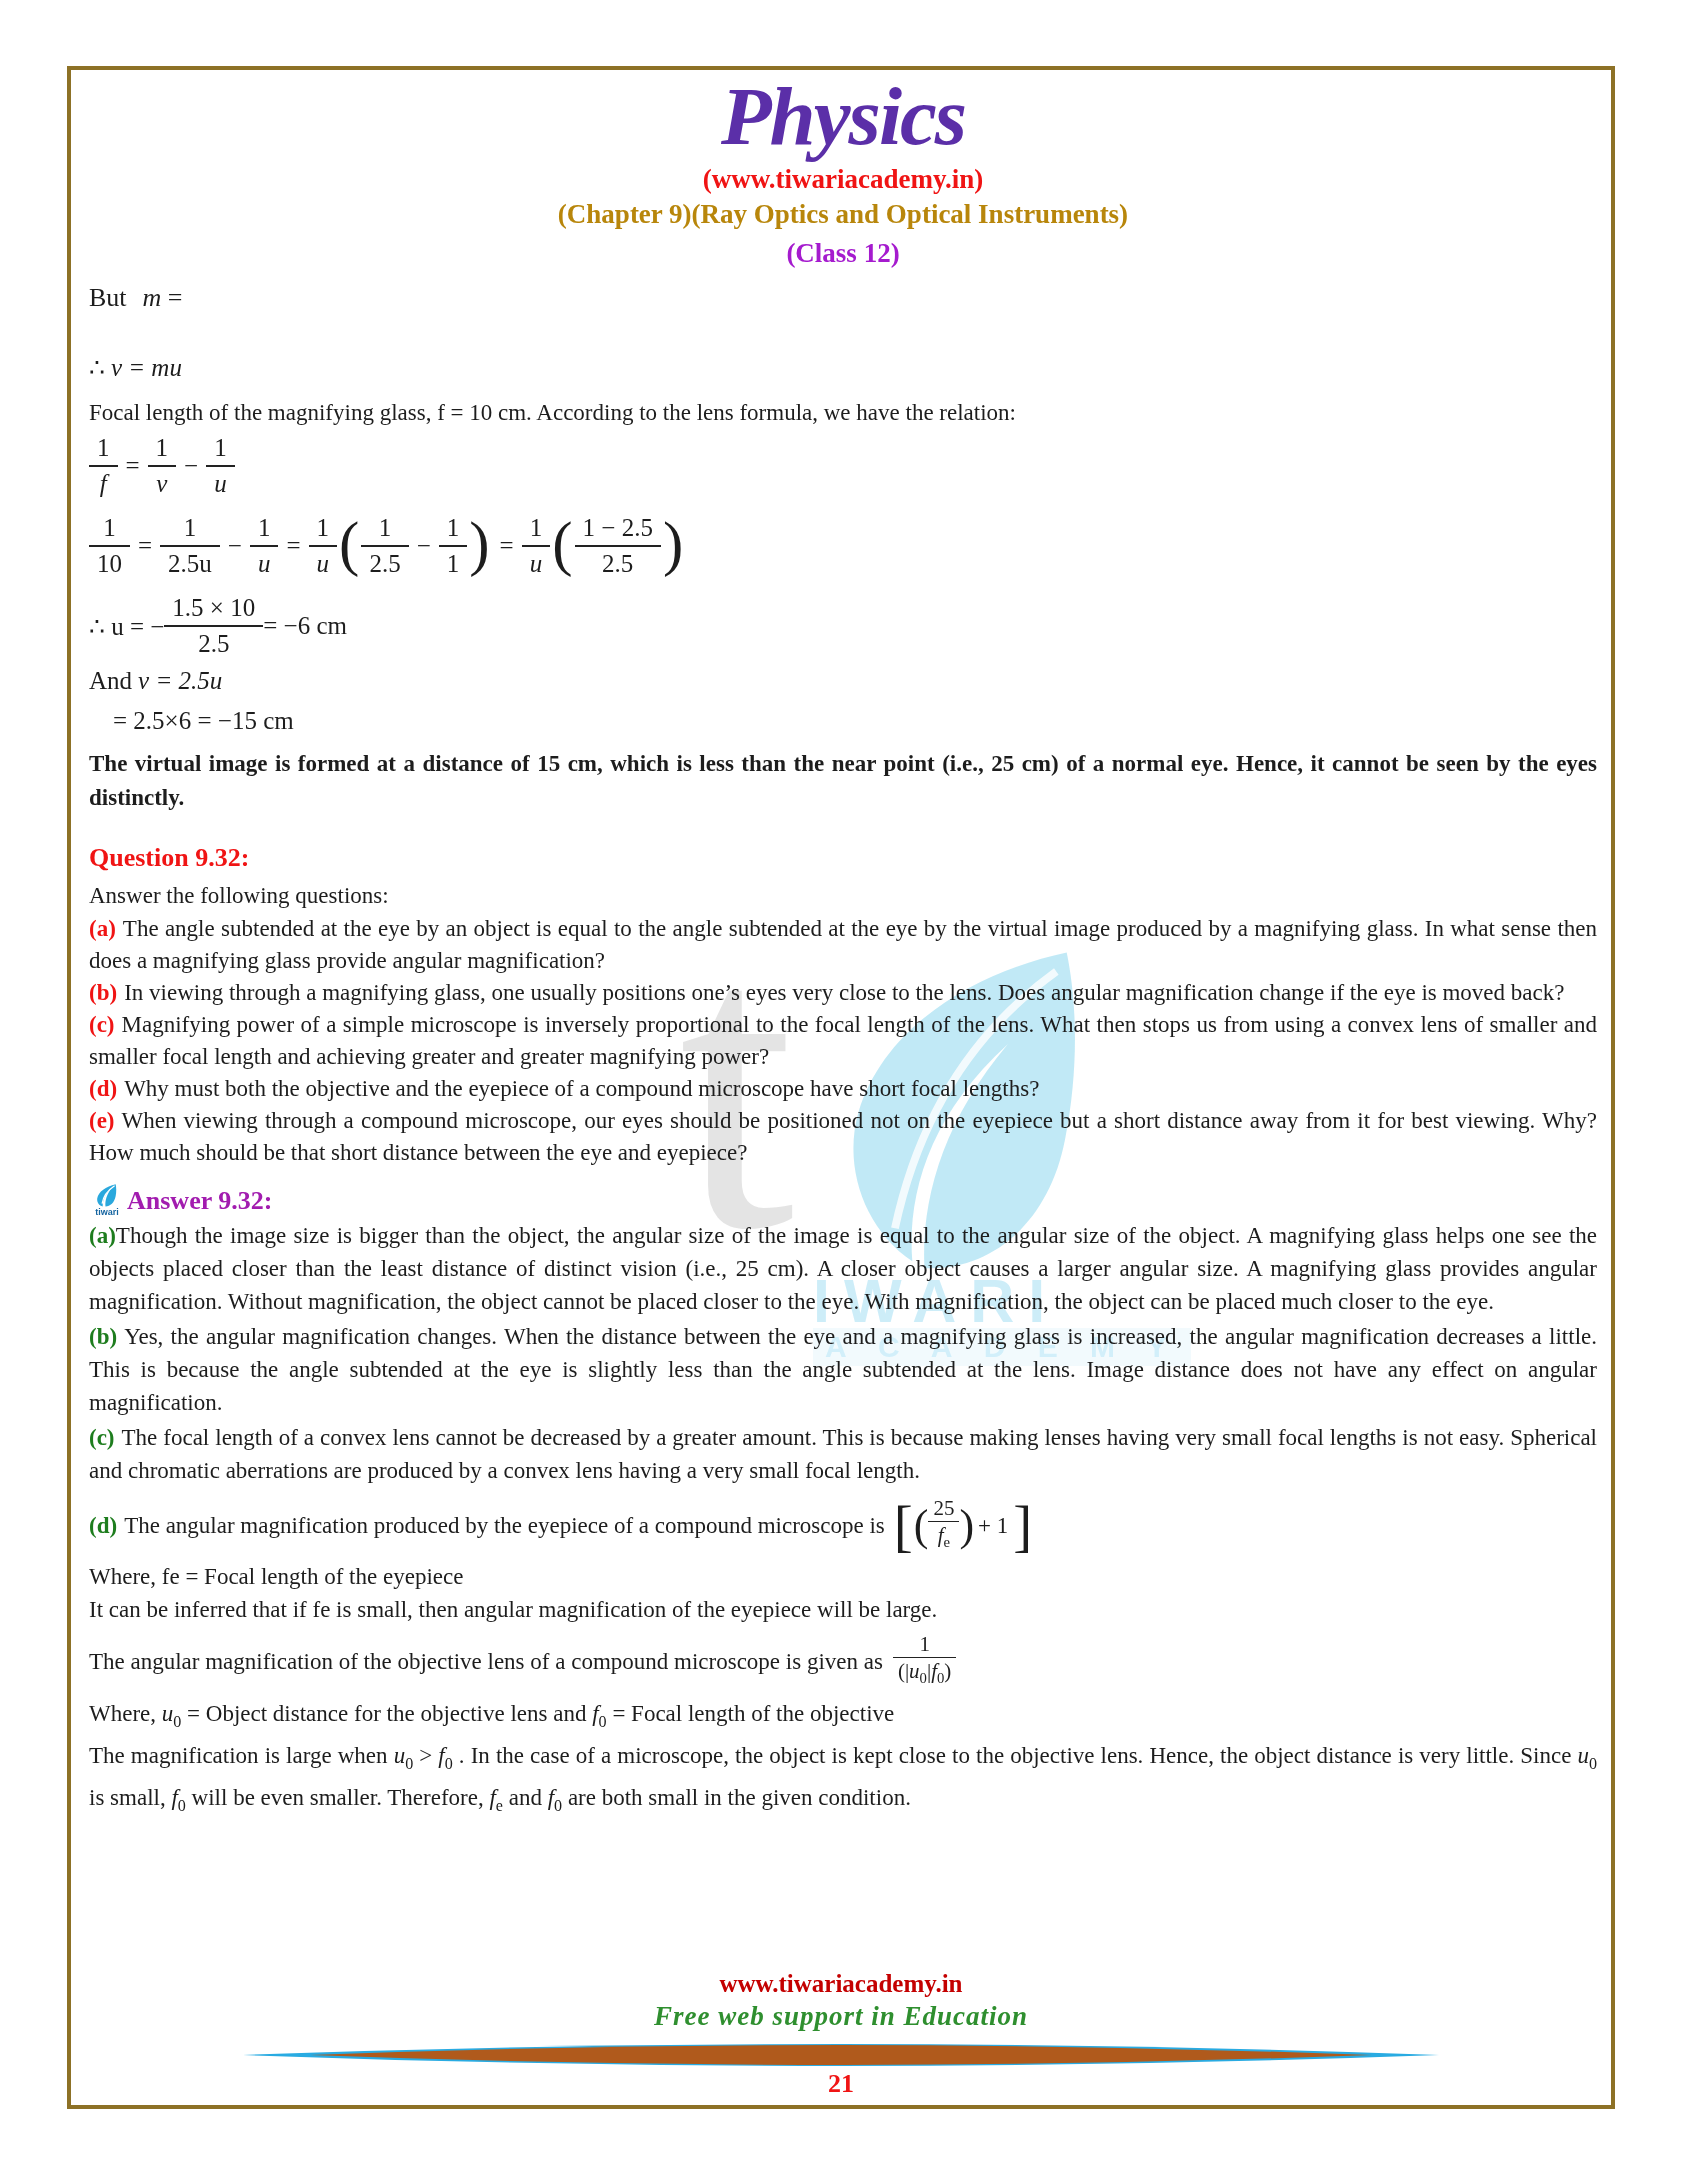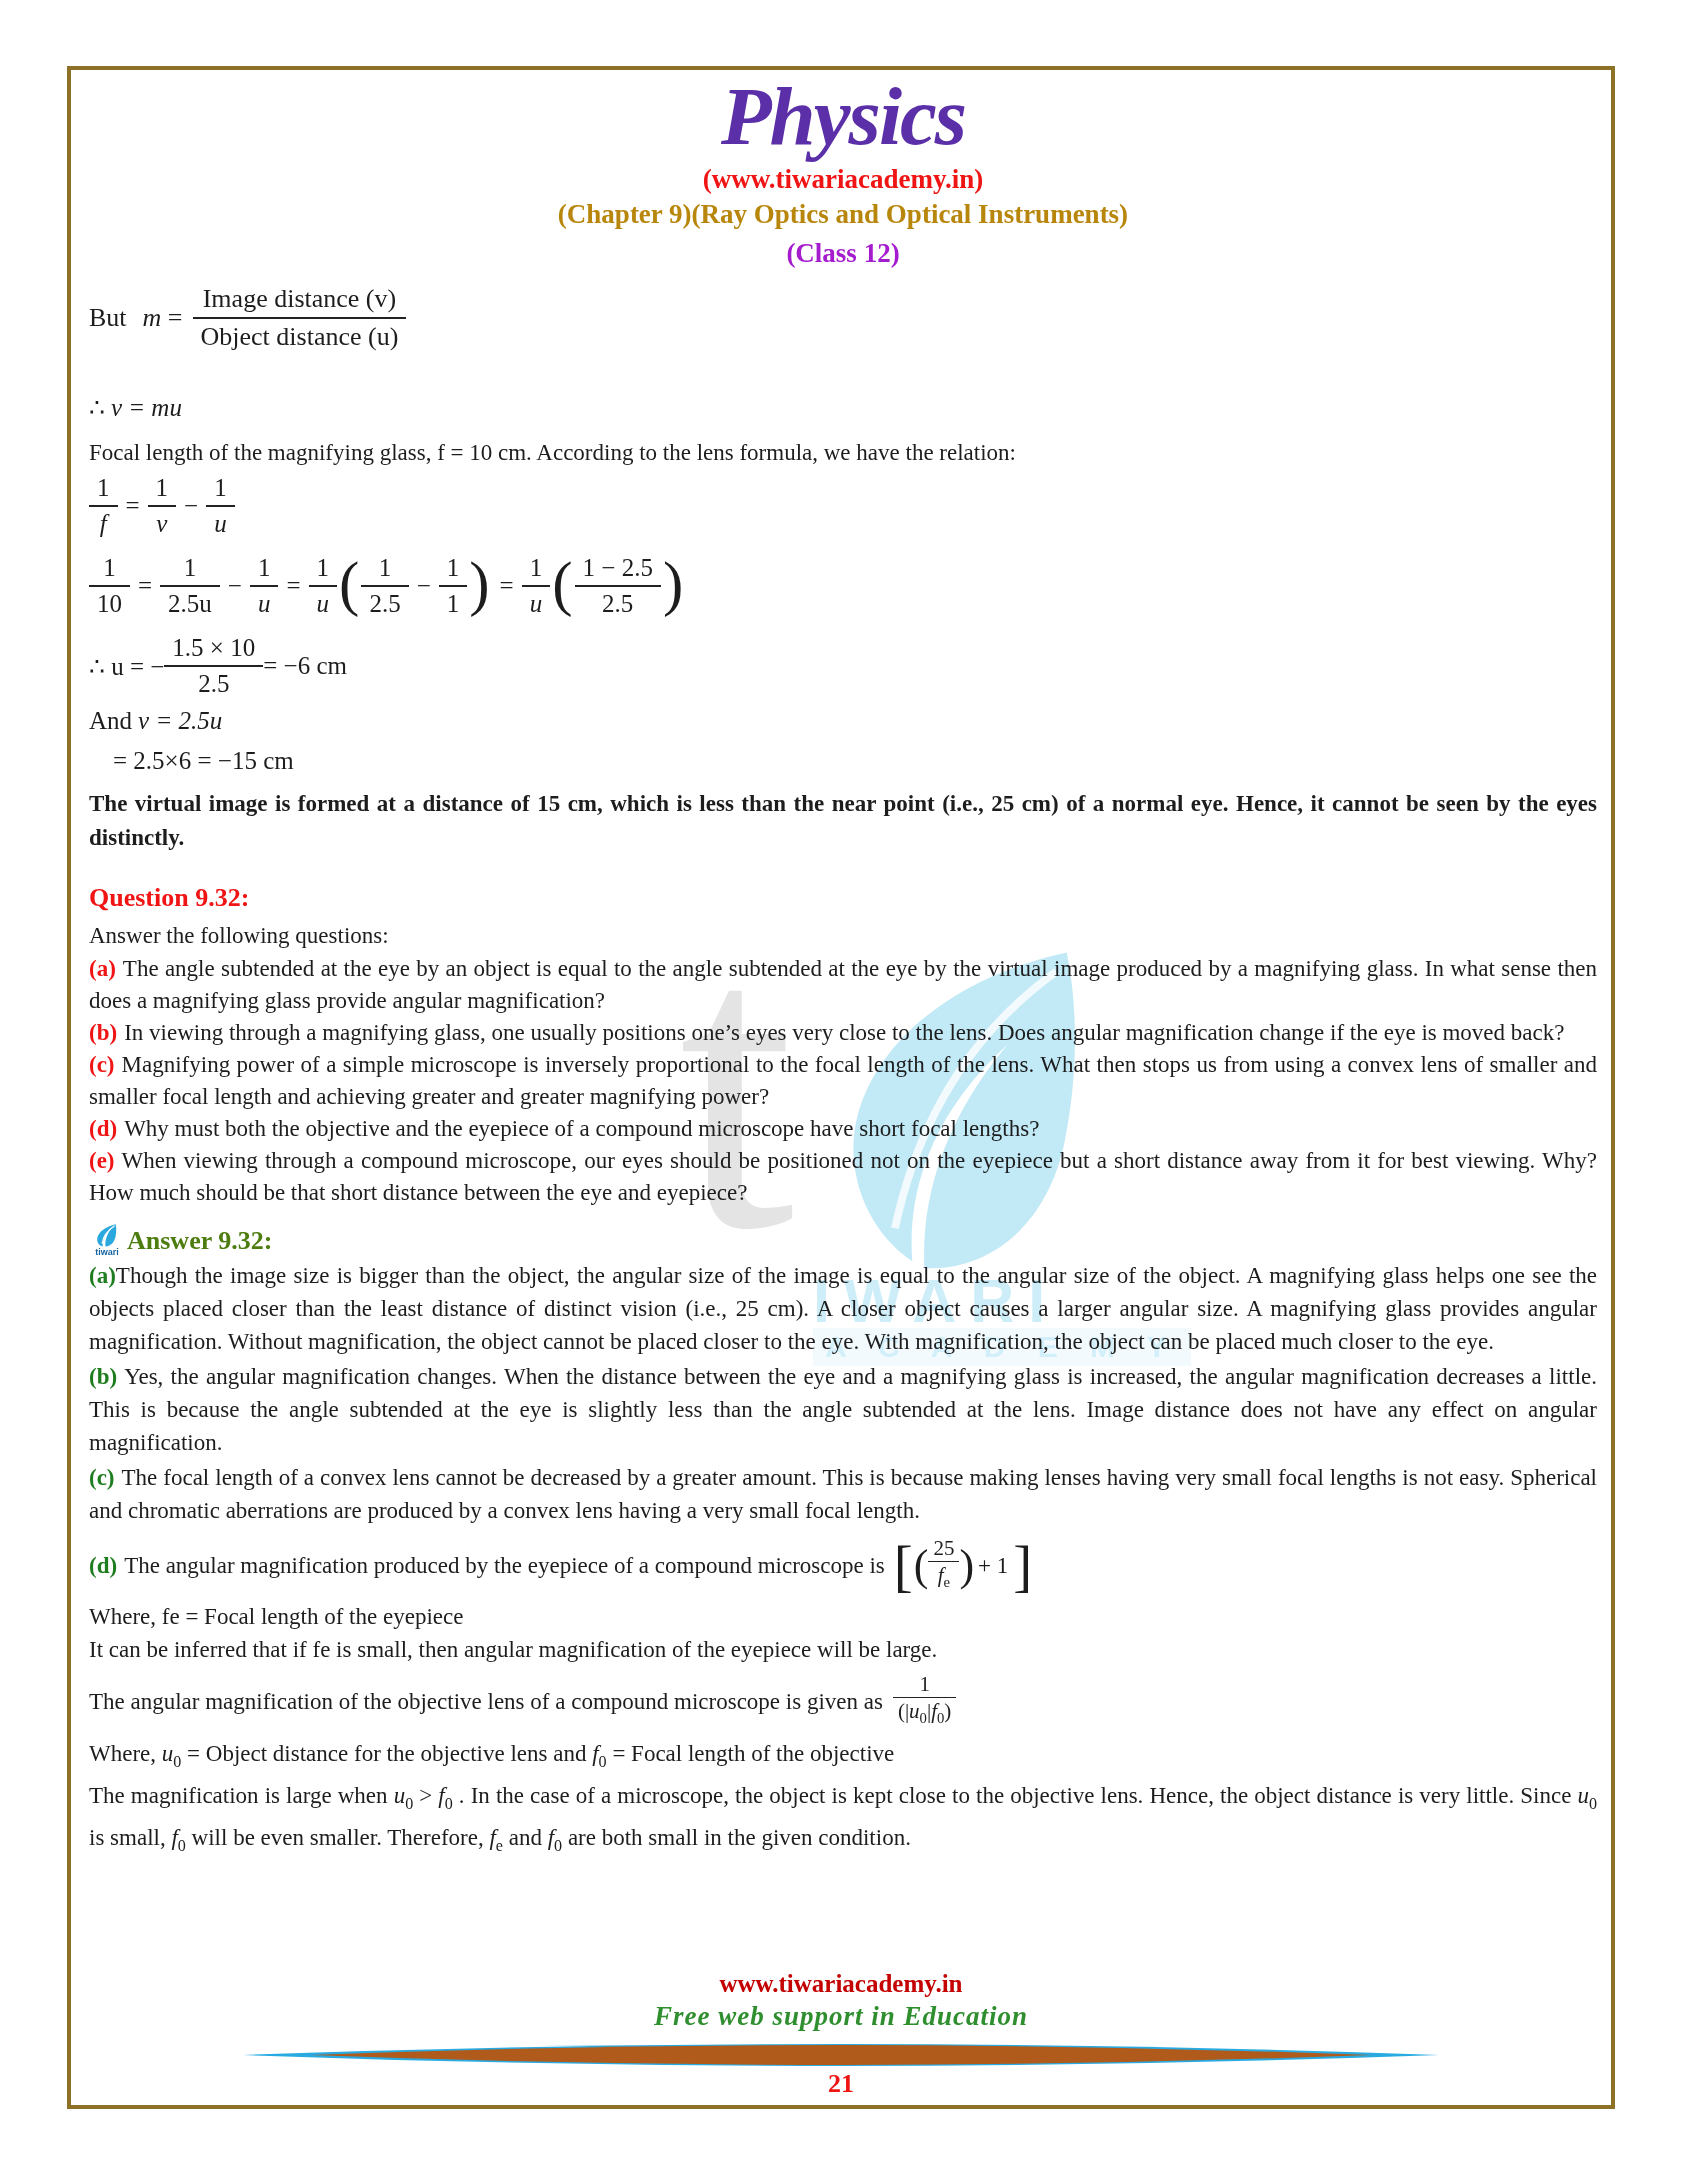--- a/index.html
+++ b/index.html
@@ -67,21 +67,21 @@
 
   .qhead{margin-top:26px;font-size:26px;line-height:34px;font-weight:bold;color:#f01414;}
   .qintro{margin-top:4px;line-height:34px;}
   .qitem{line-height:32px;}
   .qlabel{color:#f01414;font-weight:bold;margin-right:7px;}
 
   .ahead-row{margin-top:6px;display:flex;align-items:flex-end;height:42px;}
   .minilogo{display:inline-flex;flex-direction:column;align-items:center;width:36px;margin-right:2px;}
   .minilogo svg{width:26px;height:26px;}
   .logotext{font-family:"Liberation Sans",sans-serif;font-size:9px;font-weight:bold;color:#1464a0;line-height:9px;}
-  .ahead{font-size:26px;font-weight:bold;color:#4d7c0f;line-height:32px;}
+  .ahead{font-size:26px;font-weight:bold;color:#a21caf;line-height:32px;}
   .apar{line-height:33px;margin-top:2px;}
   .alabel{color:#1e7d1e;font-weight:bold;margin-right:7px;}
   .alabel.nospace{margin-right:0;}
   .dline{display:flex;align-items:center;margin-top:4px;height:69px;}
   .dline .txt{margin-right:8px;}
   .objline{display:flex;align-items:center;height:71px;}
   .objline .txt{margin-right:10px;}
   .pfinal{line-height:35px;}
 
   
@@ -109,24 +109,20 @@
   <div class="content">
 
     <h1 class="title">Physics</h1>
     <div class="hline site">(www.tiwariacademy.in)</div>
     <div class="hline chapter">(Chapter 9)(Ray Optics and Optical Instruments)</div>
     <div class="hline klass">(Class 12)</div>
 
     <div class="mrow m1">
       <span class="mpre">But</span>
       <span class="mlhs"><span class="it">m</span> <span>=</span></span>
-      <span class="bfrac">
-        <span class="n">Image distance (v)</span>
-        <span class="d">Object distance (u)</span>
-      </span>
     </div>
 
     <div class="mrow m2">
       <span>∴</span>
         <span class="it">v = mu</span>
     </div>
 
 
     <p class="para pfocal">Focal length of the magnifying glass, f = 10 cm. According to the lens formula, we have the relation:</p>
 

